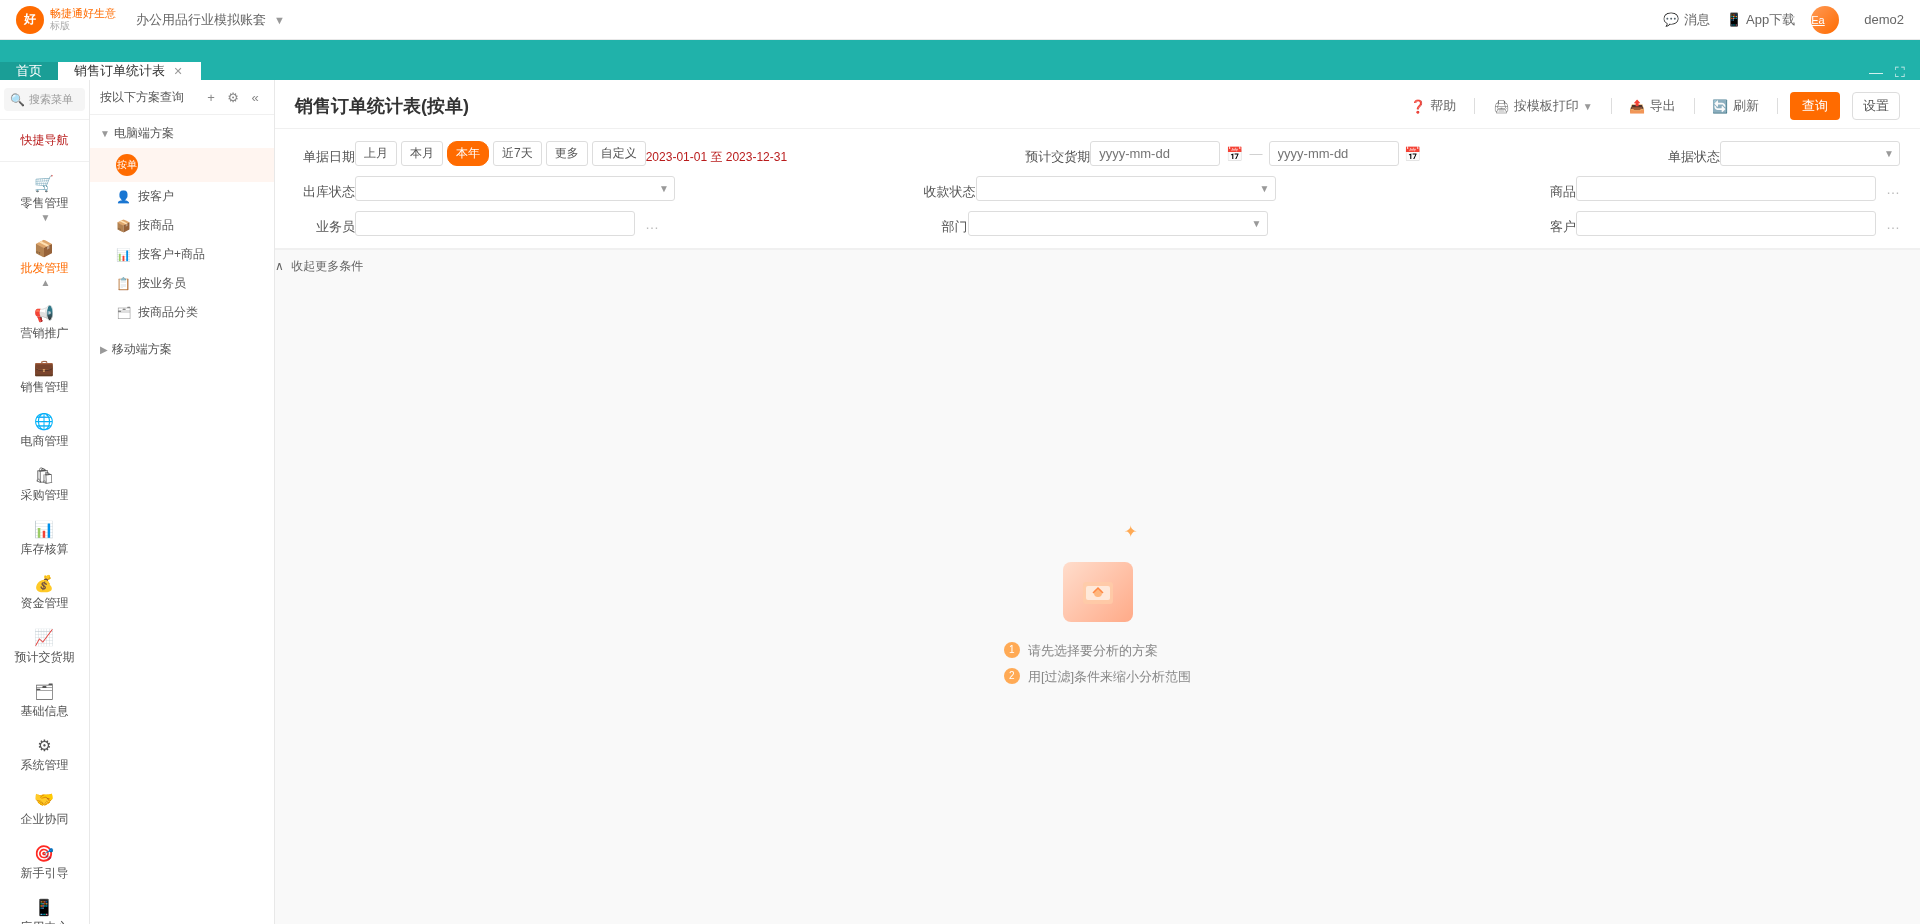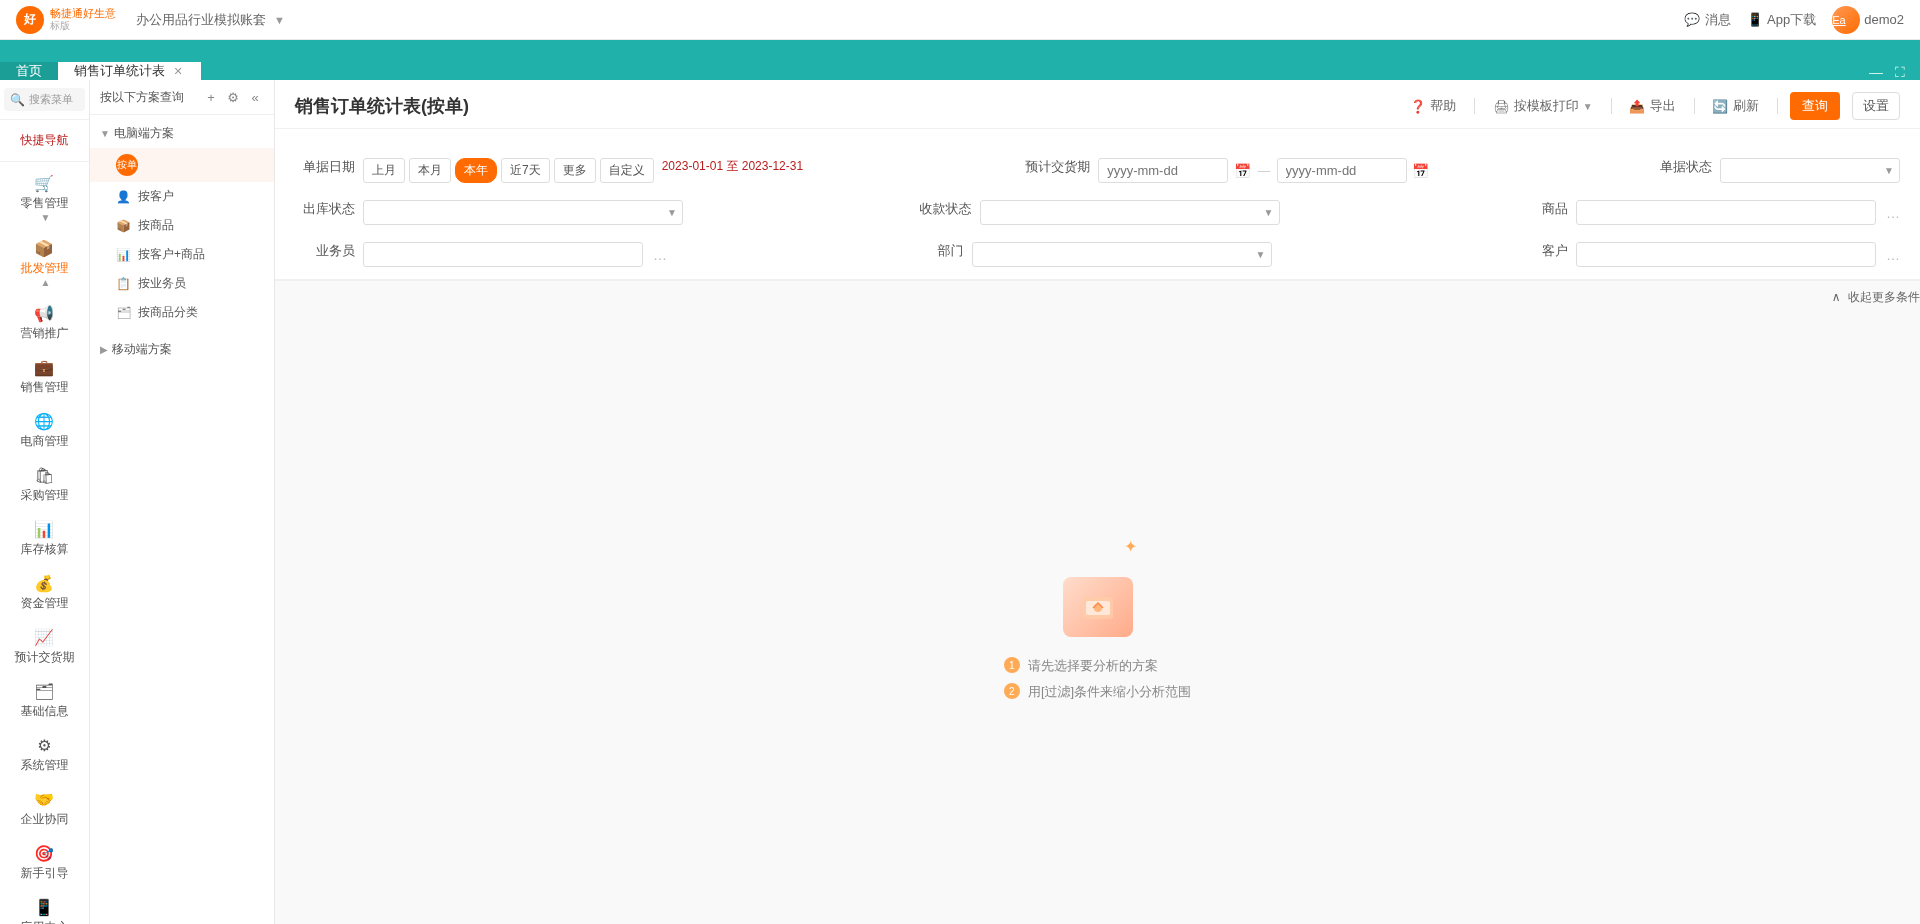--- a/index.html
+++ b/index.html
@@ -228,23 +228,22 @@
     }
     .action-divider { width: 1px; height: 16px; background: #ddd; }
 
     
     .filter-area {
       background: #fff;
       padding: 12px 20px;
       border-bottom: 1px solid #f0f0f0;
     }
     .filter-row {
-      display: flex; align-items: flex-start; gap: 8px;
+      display: flex; align-items: flex-end; gap: 0;
       margin-bottom: 10px;
-      margin-top: 17px;
     }
     .filter-row:last-child { margin-bottom: 0; }
     .filter-label {
       font-size: 13px; color: #555;
       min-width: 60px; text-align: right;
       flex-shrink: 0;
     }
     .filter-field {
       display: flex; align-items: center; gap: 6px;
     }
@@ -280,21 +279,21 @@
       appearance: none; cursor: pointer; min-width: 200px;
     }
     .select-arrow {
       position: absolute; right: 6px;
       color: #999; font-size: 10px; pointer-events: none;
     }
     .filter-dash { color: #ccc; }
     .cal-icon { color: #ff9a56; font-size: 14px; cursor: pointer; }
     .more-dots { color: #bbb; font-size: 14px; cursor: pointer; margin-left: 4px; }
     .collapse-bar {
-      text-align: right; padding: 8px 0;
+      text-align: left; padding: 8px 0;
       background: #f9f9f9;
       border-top: 1px solid #f0f0f0;
       font-size: 12px; color: #666; cursor: pointer;
     }
     .collapse-icon { margin-right: 4px; }
 
     
     .empty-state {
       flex: 1;
       display: flex; flex-direction: column;
@@ -359,21 +358,21 @@
       <span>消息</span>
     </div>
     <div class="top-nav-item">
       <span>📱</span>
       <span>App下载</span>
     </div>
     <div class="top-nav-item">
       <div class="user-avatar">
         <span>Ea</span>
       </div>
-      <span style="font-size:13px;">demo2</span>
+      <span style="font-size:13px;margin-left:21px;">demo2</span>
     </div>
   </div>
 </div>
 
 <div class="tab-bar">
   <div class="tab-item home">
     <span>首页</span>
   </div>
   <div class="tab-item active">
     <span>销售订单统计表</span>

